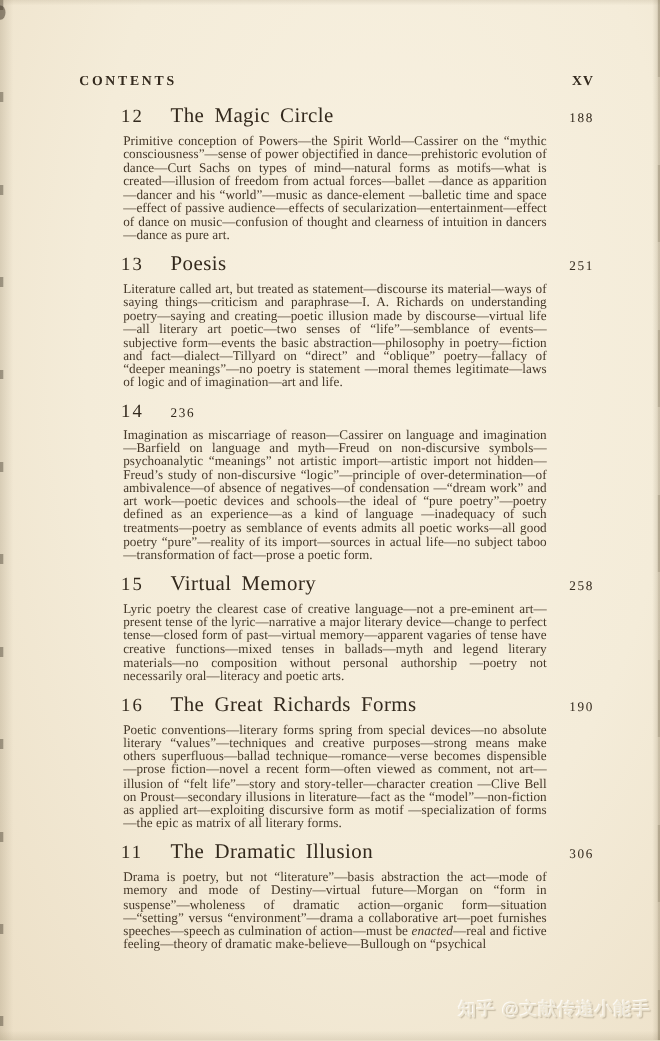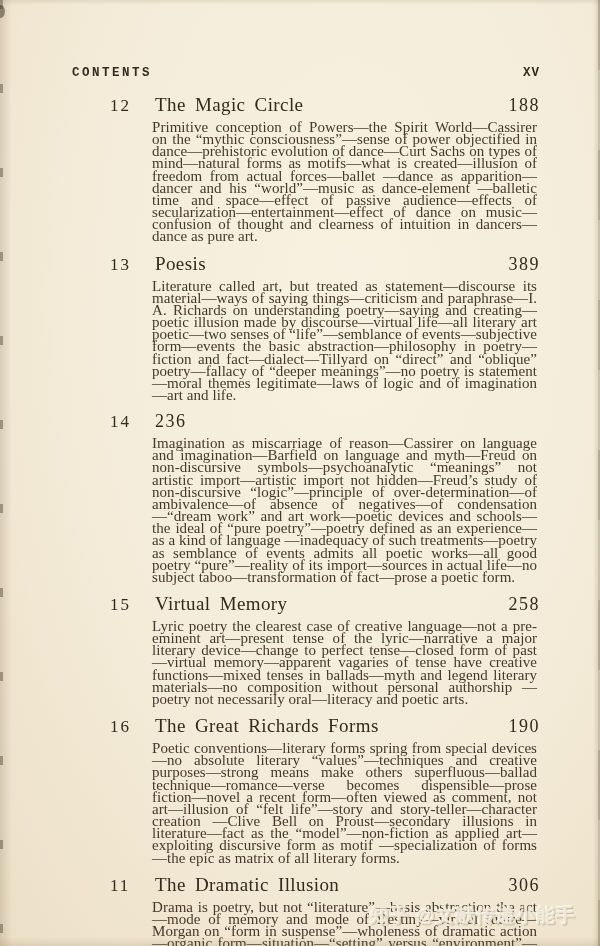--- a/index.html
+++ b/index.html
@@ -31,21 +31,21 @@
     background:linear-gradient(180deg, rgba(128,112,80,0.14), transparent);}
   .edge-bottom{left:0;right:0;bottom:0;height:9px;
     background:linear-gradient(0deg, rgba(128,112,80,0.16), transparent);}
 
   .content{
     position:absolute;
     left:72px; right:60px; top:66px;
   }
   .page-header{
     display:flex;justify-content:space-between;align-items:flex-start;
-    font-family:Liberation Mono, monospace;
+    font-family:Liberation Serif, serif;
     font-weight:bold;
     font-size:12.5px;
     color:#342a1e;
     margin-bottom:14px;
   }
   .running-head{letter-spacing:2.5px;}
   .folio{letter-spacing:1px;}
 
   .entry-head{
     display:flex;align-items:baseline;
@@ -58,41 +58,41 @@
     font-size:17px;
     letter-spacing:2px;
   }
   .entry-head .title{
     flex:1;
     font-size:19px;
     letter-spacing:0.4px;
     word-spacing:4px;
   }
   .entry-head .pg{
-    font-size:18px;
+    font-size:12px;
     letter-spacing:1.5px;
     text-align:right;
   }
   .desc{
-    margin:0 0 0 80px;
+    margin:0 0 0 40px;
     width:385px;
-    font-size:15px;
+    font-size:12px;
     line-height:12.15px;
     text-align:justify;
     letter-spacing:0.05px;
     color:#453829;
   }
   .desc .ital{font-style:italic;}
 
   .watermark{
     position:absolute;
-    right:24px; bottom:17px;
+    right:8px; bottom:17px;
     font-family:"Liberation Sans", sans-serif;
     font-weight:bold;
-    font-size:19px;
+    font-size:16px;
     letter-spacing:1px;
     color:rgba(238,230,210,0.85);
     text-shadow:-1px -1px 0 rgba(255,255,255,0.75),
                  1px 1px 1px rgba(148,136,110,0.45);
   }
 </style>
 </head>
 <body>
 
 <div class="page">
@@ -110,21 +110,21 @@
         <span class="title">The Magic Circle</span>
         <span class="pg">188</span>
       </div>
       <p class="desc">Primitive conception of Powers—the Spirit World—Cassirer on the “mythic consciousness”—sense of power objectified in dance—prehistoric evolution of dance—Curt Sachs on types of mind—natural forms as motifs—what is created—illusion of freedom from actual forces—ballet —dance as apparition—dancer and his “world”—music as dance-element —balletic time and space—effect of passive audience—effects of secularization—entertainment—effect of dance on music—confusion of thought and clearness of intuition in dancers—dance as pure art.</p>
     </section>
 
     <section class="entry">
       <div class="entry-head">
         <span class="num">13</span>
         <span class="title">Poesis</span>
-        <span class="pg">389</span>
+        <span class="pg">251</span>
       </div>
       <p class="desc">Literature called art, but treated as statement—discourse its material—ways of saying things—criticism and paraphrase—I. A. Richards on understanding poetry—saying and creating—poetic illusion made by discourse—virtual life—all literary art poetic—two senses of “life”—semblance of events—subjective form—events the basic abstraction—philosophy in poetry—fiction and fact—dialect—Tillyard on “direct” and “oblique” poetry—fallacy of “deeper meanings”—no poetry is statement —moral themes legitimate—laws of logic and of imagination—art and life.</p>
     </section>
 
     <section class="entry">
       <div class="entry-head">
         <span class="num">14</span>
         <span class="pg">236</span>
       </div>
       <p class="desc">Imagination as miscarriage of reason—Cassirer on language and imagination—Barfield on language and myth—Freud on non-discursive symbols—psychoanalytic “meanings” not artistic import—artistic import not hidden—Freud’s study of non-discursive “logic”—principle of over-determination—of ambivalence—of absence of negatives—of condensation —“dream work” and art work—poetic devices and schools—the ideal of “pure poetry”—poetry defined as an experience—as a kind of language —inadequacy of such treatments—poetry as semblance of events admits all poetic works—all good poetry “pure”—reality of its import—sources in actual life—no subject taboo—transformation of fact—prose a poetic form.</p>

